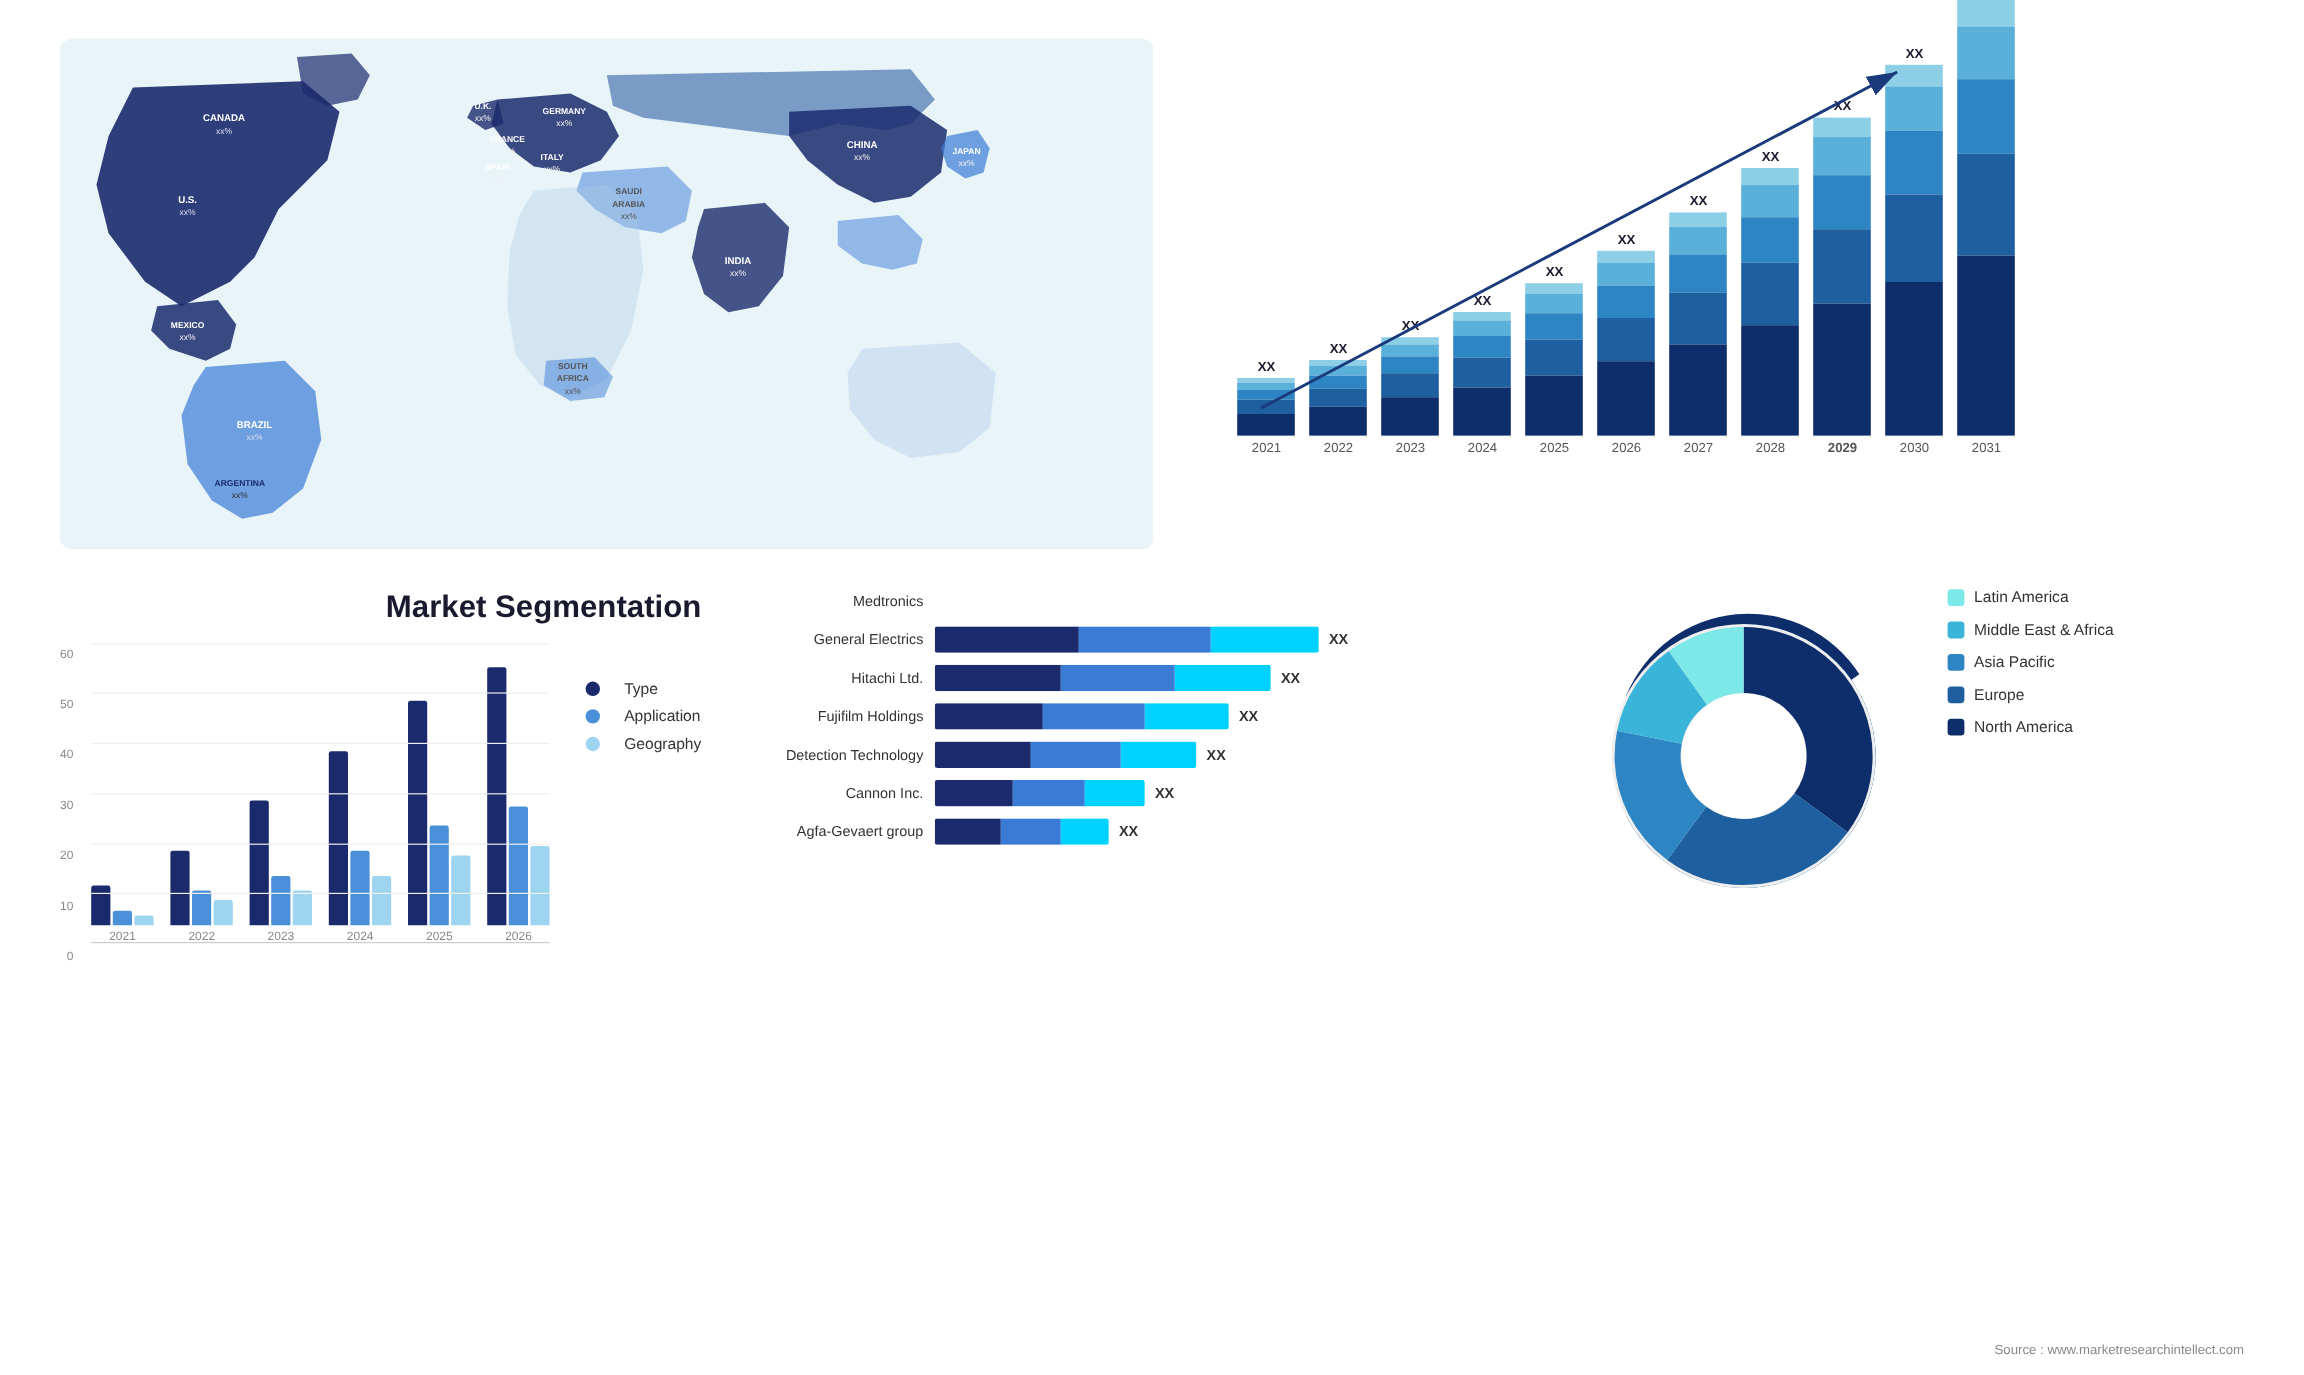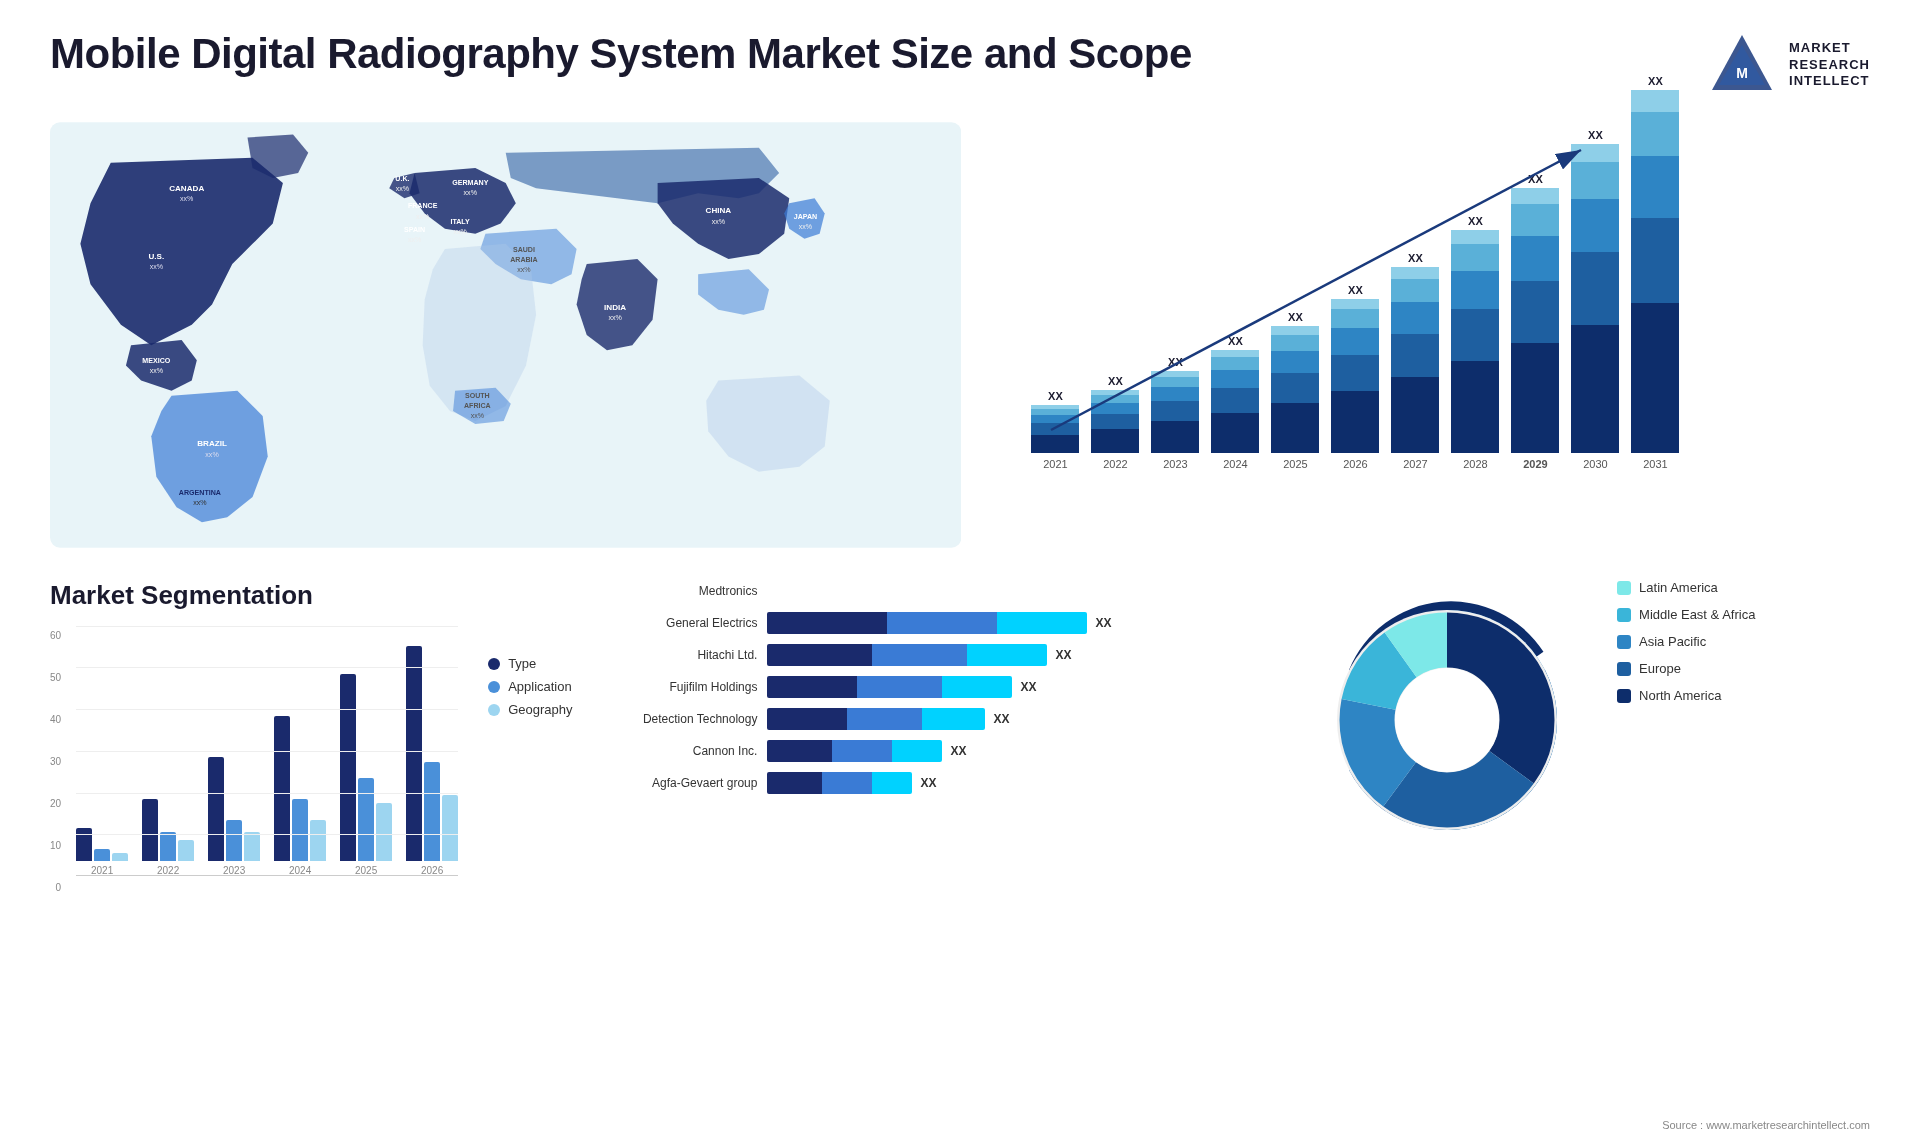--- a/index.html
+++ b/index.html
@@ -86,38 +86,39 @@
     .bottom-section {
       display: flex;
       gap: 0;
       height: 500px;
     }
 
     
     .segmentation-section {
       flex: 0 0 480px;
       padding-right: 20px;
+      text-align: right;
     }
     .section-title {
       font-size: 26px;
       font-weight: 700;
       color: #1a1a2e;
       margin-bottom: 15px;
     }
     .seg-legend {
       display: flex;
       flex-direction: column;
       gap: 8px;
       margin-left: 20px;
       margin-top: 30px;
     }
     .seg-legend-item {
       display: flex;
       align-items: center;
-      gap: 8px;
+      gap: 20px;
       font-size: 13px;
       color: #333;
     }
     .legend-dot {
       width: 12px;
       height: 12px;
       border-radius: 50%;
       flex-shrink: 0;
     }
 
@@ -217,35 +218,20 @@
       right: 50px;
       font-size: 11px;
       color: #888;
     }
   </style>
 </head>
 <body>
 
 <div class="page-container">
 
-  <div class="header">
-    <h1 class="main-title">Mobile Digital Radiography System Market Size and Scope</h1>
-    <div class="logo-area">
-      <svg class="logo-icon" viewBox="0 0 70 70">
-        <polygon points="35,5 65,60 5,60" fill="#1a3a7c" opacity="0.85"></polygon>
-        <polygon points="35,15 58,55 12,55" fill="#2a5aaa" opacity="0.6"></polygon>
-        <text x="35" y="48" text-anchor="middle" font-size="14" font-weight="bold" fill="white">M</text>
-      </svg>
-      <div class="logo-text">
-        <span>MARKET</span>
-        <span>RESEARCH</span>
-        <span>INTELLECT</span>
-      </div>
-    </div>
-  </div>
 
   <div class="top-section">
 
     <div class="map-section">
       <div class="map-container">
         <svg viewBox="0 0 900 420" class="world-map-svg">
 
           <rect width="900" height="420" fill="#e8f4f8" rx="10"></rect>
 
           <path d="M60,40 L200,35 L230,60 L220,100 L200,120 L180,140 L160,180 L140,200 L100,220 L70,200 L40,160 L30,120 L40,80 Z" fill="#1a2a6c" opacity="0.9"></path>

